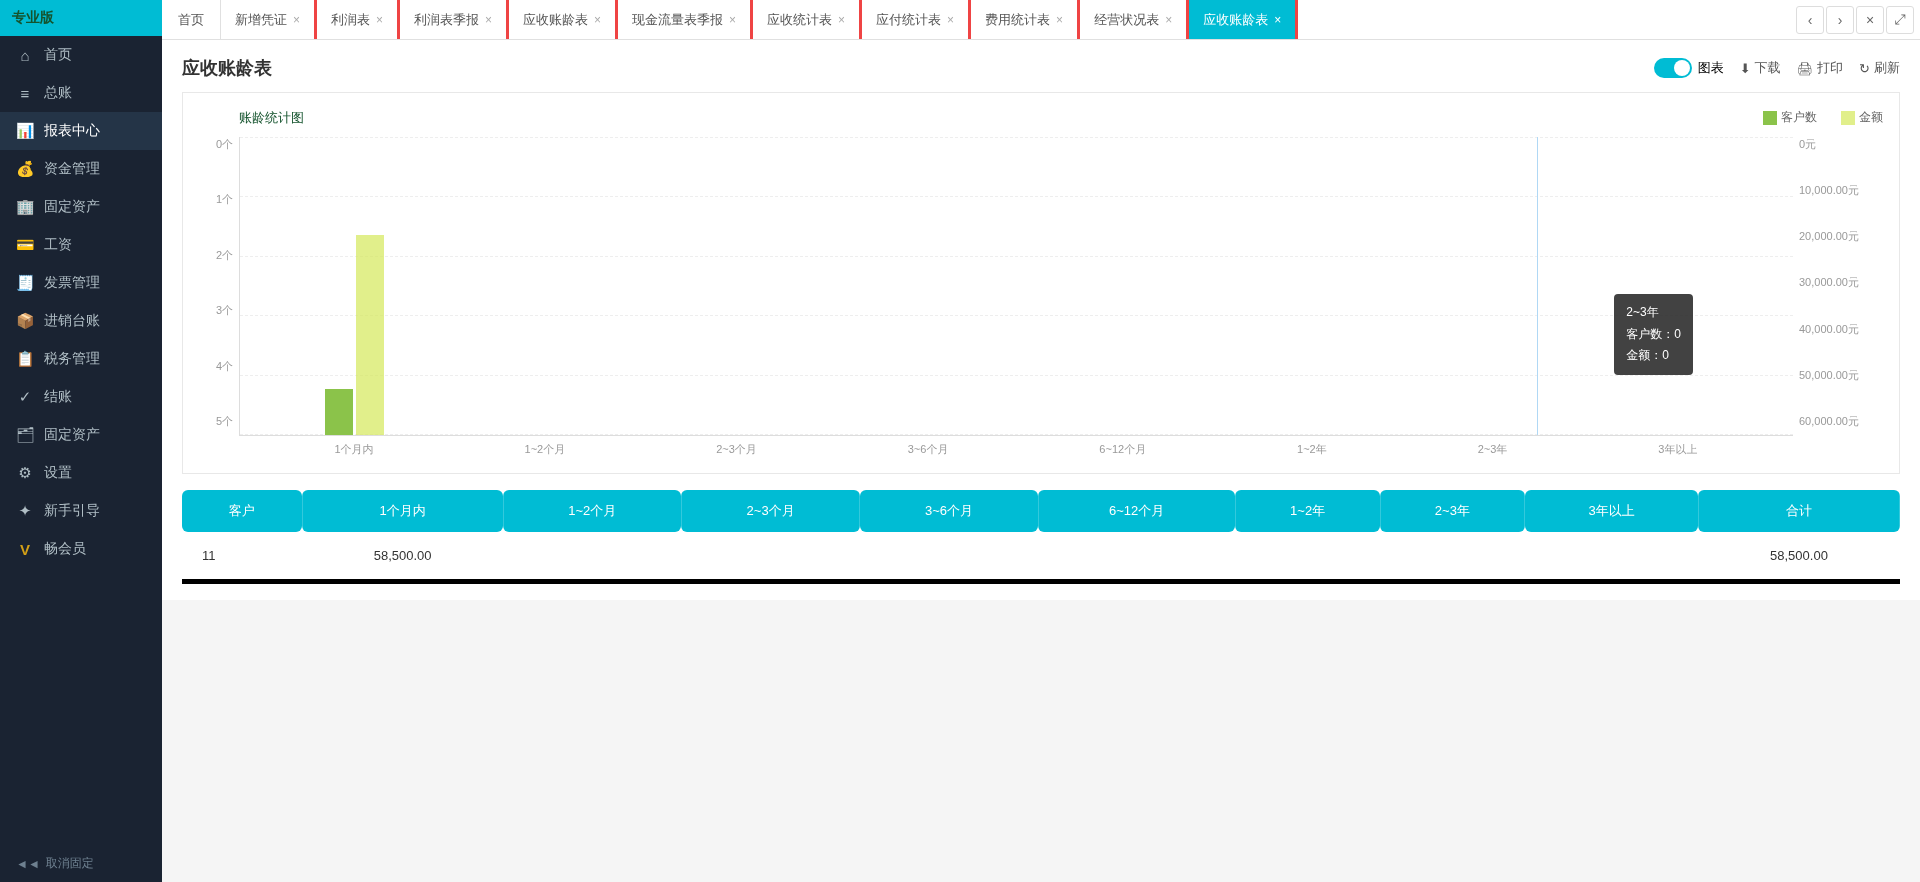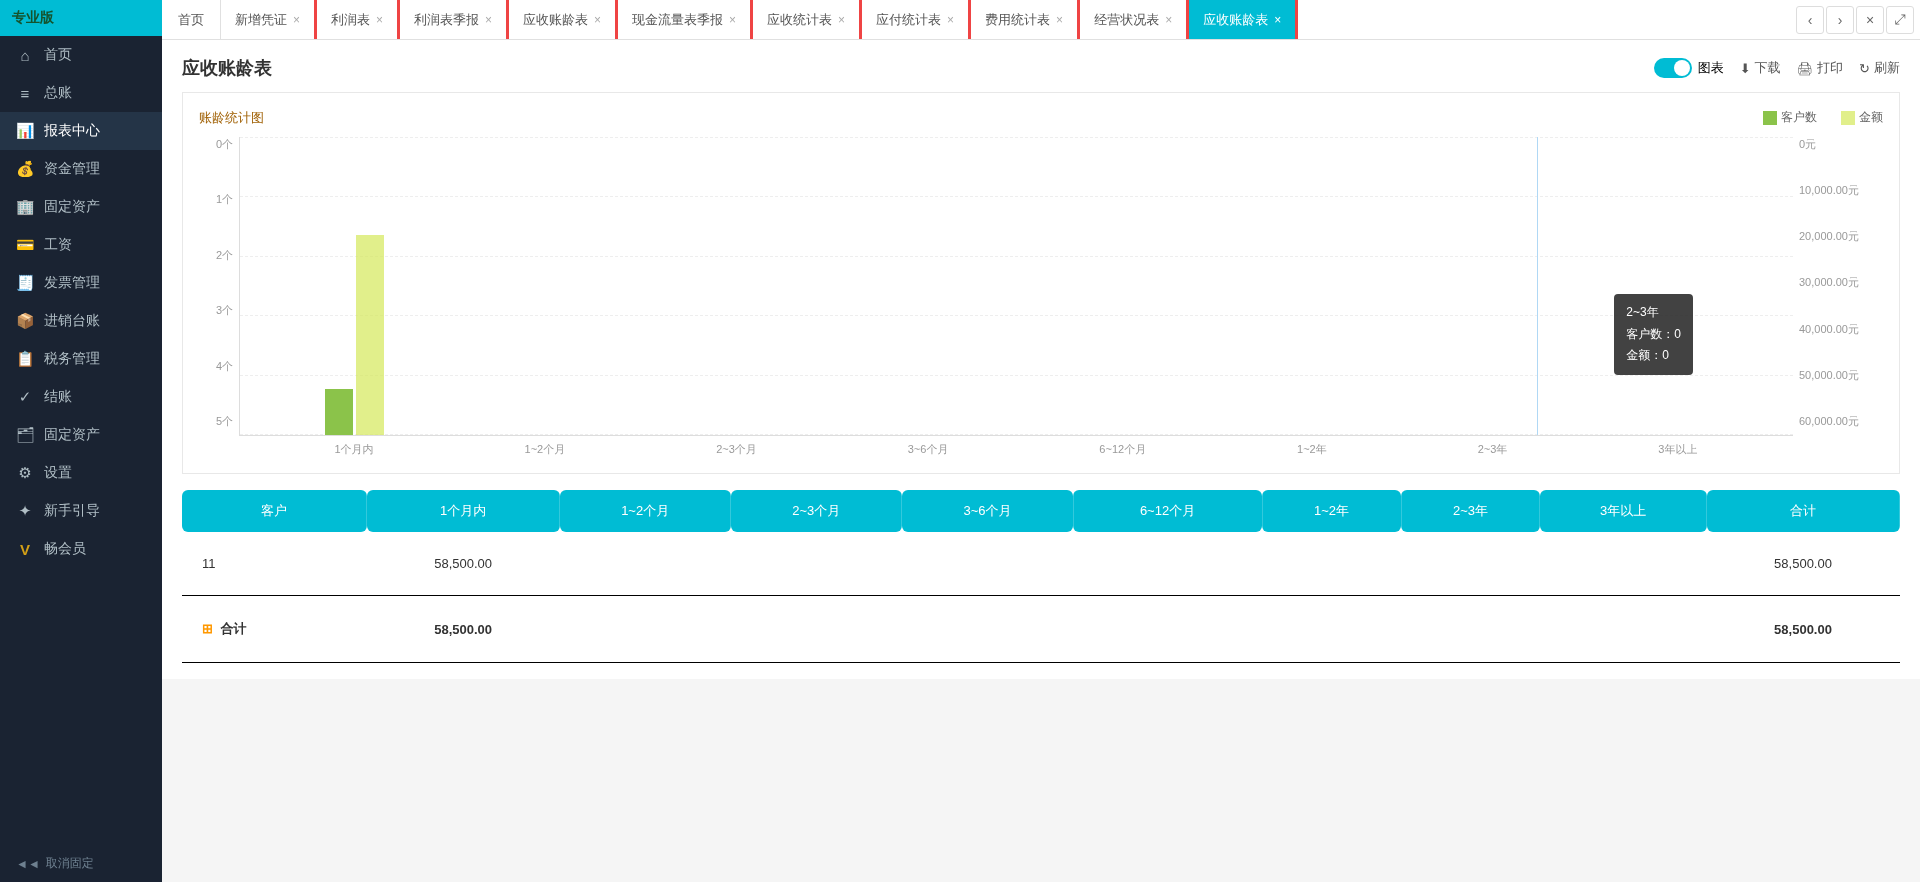--- a/index.html
+++ b/index.html
@@ -182,22 +182,23 @@
 
     
     .chart-container {
       border: 1px solid #e8e8e8;
       padding: 16px;
       margin-bottom: 16px;
       position: relative;
     }
     .chart-title {
       font-size: 13px;
-      color: #a16207;
+      color: #14532d;
       margin-bottom: 10px;
+      margin-left: 40px;
     }
     .chart-legend {
       position: absolute;
       top: 16px;
       right: 16px;
       display: flex;
       align-items: center;
       gap: 24px;
       font-size: 12px;
       color: #666;
@@ -327,23 +328,23 @@
     .data-table th {
       background: #00bcd4;
       color: white;
       padding: 12px 10px;
       text-align: center;
       font-weight: normal;
       border-right: 1px solid rgba(255,255,255,0.2);
       border-radius: 6px;
     }
     .data-table td {
-      padding: 24px 10px;
+      padding: 16px 10px;
       text-align: center;
-      border-bottom: 1px solid #000000;
+      border-bottom: 5px solid #000000;
       color: #333;
     }
     .data-table .total-row td {
       font-weight: bold;
       color: #333;
       background: white;
     }
     .total-icon {
       color: #ff9800;
       margin-right: 4px;
@@ -635,33 +636,18 @@
             <td class="align-right">58,500.00</td>
             <td></td>
             <td></td>
             <td></td>
             <td></td>
             <td></td>
             <td></td>
             <td></td>
             <td class="align-right">58,500.00</td>
           </tr>
-          <tr class="total-row">
-            <td class="align-left">
-              <span class="total-icon">⊞</span>
-              <span>合计</span>
-            </td>
-            <td class="align-right">58,500.00</td>
-            <td></td>
-            <td></td>
-            <td></td>
-            <td></td>
-            <td></td>
-            <td></td>
-            <td></td>
-            <td class="align-right">58,500.00</td>
-          </tr>
         </tbody>
       </table>
 
     </div>
   </div>
 </div>
 
 </body></html>

